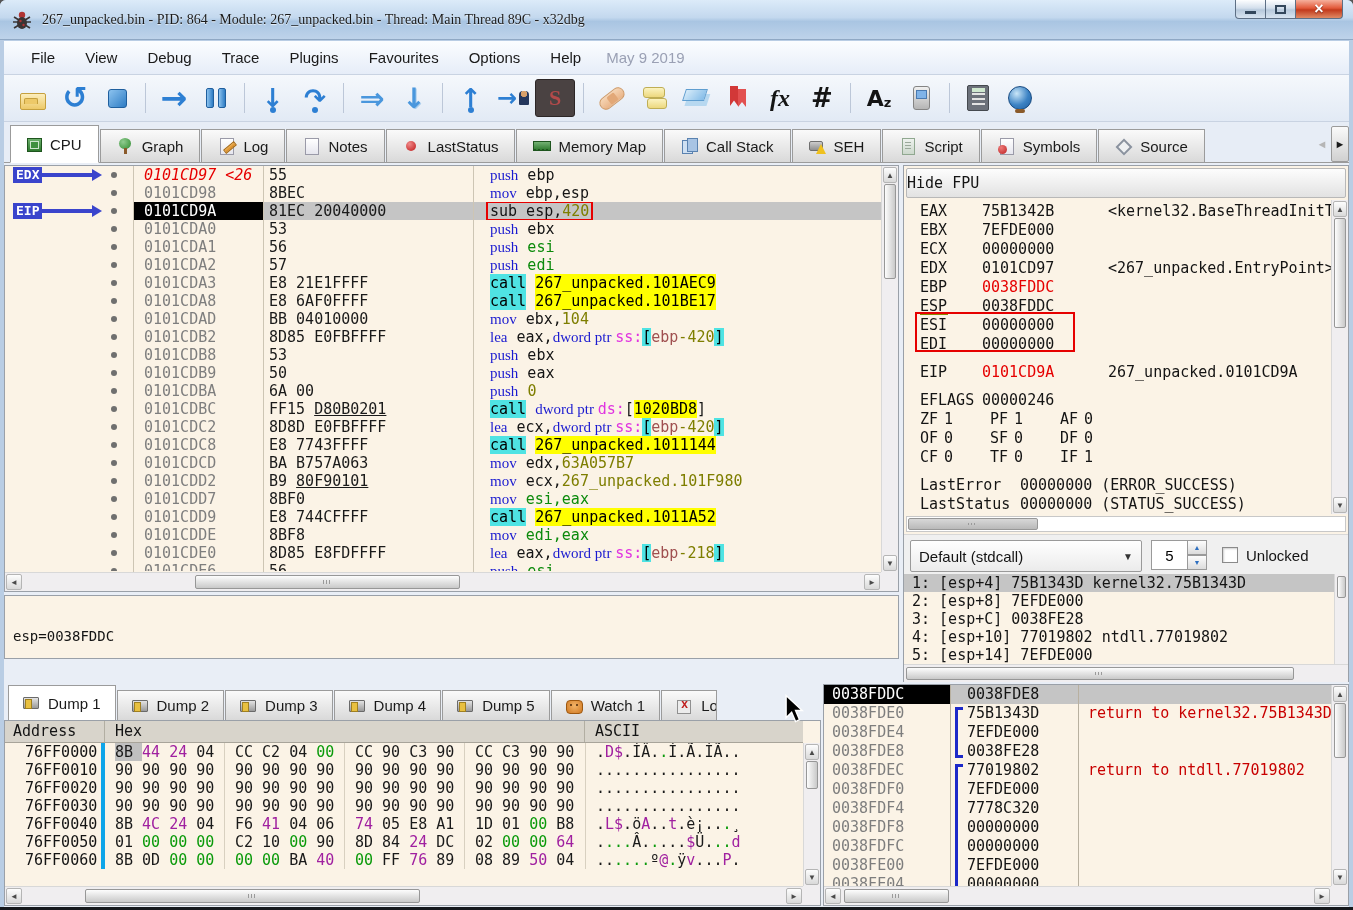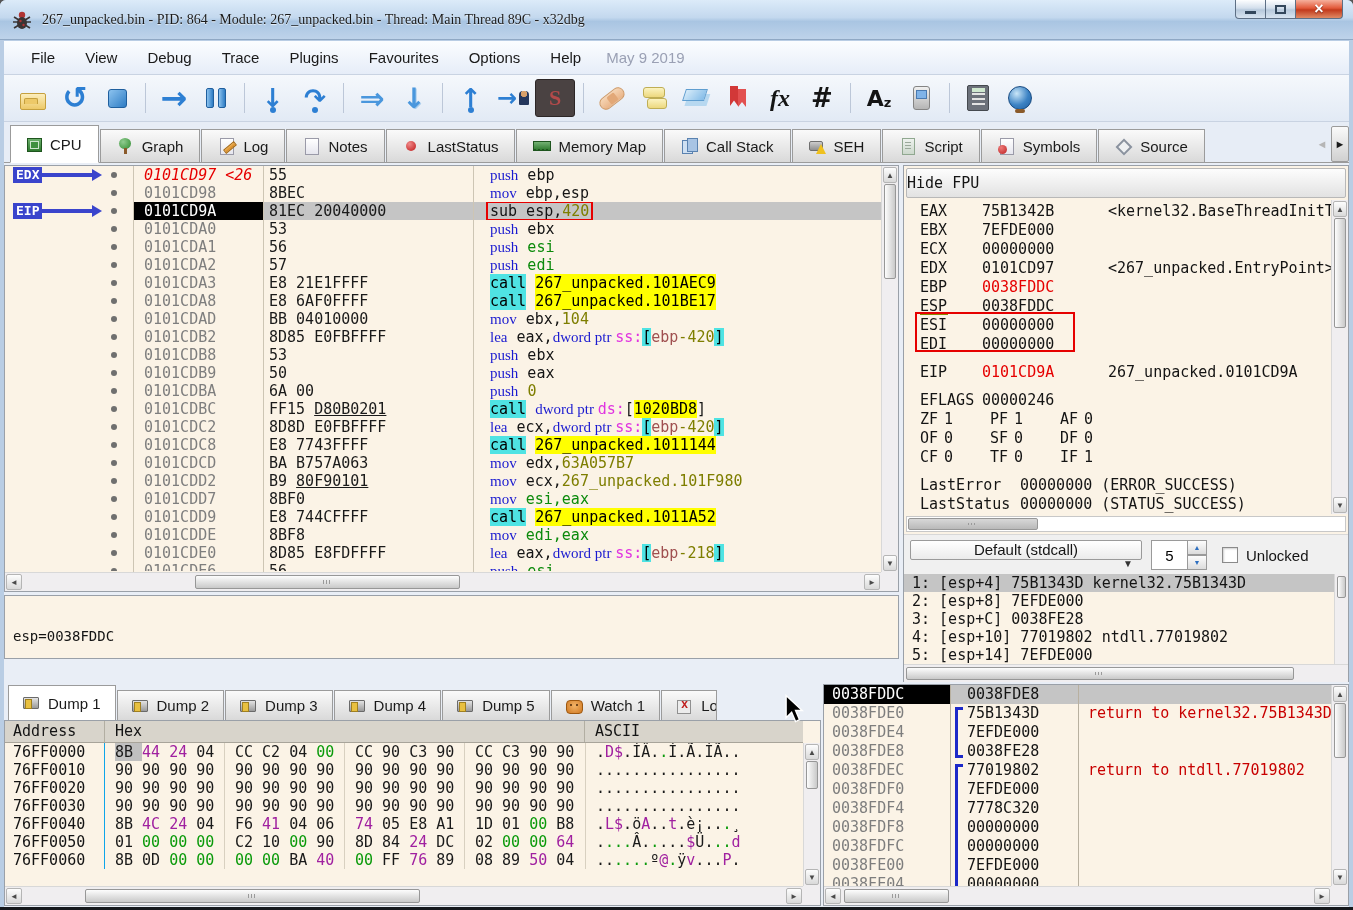--- a/index.html
+++ b/index.html
@@ -154,21 +154,21 @@
   .r-com{white-space:pre;}
   .f-item{display:inline-block;width:70px;}
   .f-name{display:inline-block;width:24px;}
   .f-name.fu{border-bottom:2px solid #b80000;width:22px;margin-right:2px;}
   .r-lel{display:inline-block;width:100px;}
   .regs-redbox{position:absolute;left:11px;top:146px;width:160px;height:40px;border:2px solid #e60000;z-index:3;pointer-events:none;}
   .regs .vscroll{right:0;top:34px;height:314px;}
   .regs-hscroll{position:absolute;left:2px;right:2px;top:350px;height:16px;background:#fff;border:1px solid #c8c8c8;}
   .regs-hscroll .sb-hthumb{left:1px;width:130px;top:1px;bottom:1px;background:linear-gradient(#d8d8d8,#b9b9b9);}
   .convbar{position:absolute;left:0;right:0;top:368px;height:40px;background:#f0f0f0;border-top:1px solid #d8d8d8;}
-  .dropdown{position:absolute;left:6px;top:5px;width:232px;height:20px;background:linear-gradient(#ffffff,#ebebeb);border:1px solid #9a9a9a;border-radius:2px;display:flex;align-items:center;padding:0 8px;font-size:15px;color:#141414;flex-direction:column;}
+  .dropdown{position:absolute;left:6px;top:5px;width:232px;height:32px;background:linear-gradient(#ffffff,#ebebeb);border:1px solid #9a9a9a;border-radius:2px;display:flex;align-items:center;padding:0 8px;font-size:15px;color:#141414;}
   .dropdown .caret{margin-left:auto;font-size:10px;color:#333;}
   .spinval{position:absolute;left:247px;top:5px;width:37px;height:30px;background:#fff;border:1px solid #9a9a9a;display:flex;align-items:center;justify-content:center;font-size:15px;}
   .spinbtns{position:absolute;left:284px;top:5px;width:19px;height:30px;display:flex;flex-direction:column;}
   .spinbtns div{flex:1;display:flex;align-items:center;justify-content:center;font-size:7px;color:#2d6fc0;background:linear-gradient(#fdfdfd,#dcdcdc);border:1px solid #9a9a9a;border-left:none;}
   .chk{position:absolute;left:318px;top:12px;width:16px;height:16px;background:#fff;border:1px solid #8a8a8a;box-shadow:inset 1px 1px 2px #cfcfcf;}
   .chklabel{position:absolute;left:342px;top:0;height:40px;display:flex;align-items:center;font-size:15px;color:#141414;}
   .args{position:absolute;left:0;right:14px;top:408px;height:90px;overflow:hidden;background:#fbf3e6;}
   .arg-row{height:18px;line-height:18px;padding-left:8px;font-family:"DejaVu Sans Mono",monospace;font-size:15px;color:#141414;white-space:pre;}
   .arg-row.sel{background:#c5c5c5;}
   .args-vscroll{position:absolute;right:0;top:408px;width:14px;height:90px;background:#f0eef0;border-left:1px solid #d8d8d8;}
@@ -182,21 +182,21 @@
   .dtab{height:30px;display:flex;align-items:center;padding:0 14px;background:linear-gradient(#fafafa,#d9d9d9);border:1px solid #9b9b9b;border-bottom:none;margin-right:1px;font-size:15px;color:#1a1a1a;white-space:nowrap;}
   .dtab.active{height:35px;background:#fff;z-index:2;}
   .dtab.partial{width:56px;overflow:hidden;}
   .dtable{position:absolute;left:0;right:0;top:36px;bottom:0;background:#fbf3e6;border:1px solid #9aa0a8;}
   .dheader{position:absolute;left:0;top:0;right:17px;height:22px;background:#d8d4cb;border-bottom:1px solid #a8a49a;display:flex;font-family:"DejaVu Sans Mono",monospace;font-size:15px;color:#141414;line-height:21px;}
   .dh-addr{width:100px;padding-left:8px;border-right:1px solid #b2aea2;}
   .dh-hex{width:480px;padding-left:10px;border-right:1px solid #b2aea2;}
   .dh-ascii{flex:1;padding-left:10px;}
   .hexrows{position:absolute;left:0;top:22px;right:17px;bottom:19px;overflow:hidden;}
   .hx-row{height:18px;line-height:18px;display:flex;white-space:pre;font-family:"DejaVu Sans Mono",monospace;font-size:15px;}
-  .hx-addr{width:100px;flex:none;padding-left:8px;color:#141414;border-right:1px solid #0ea5e9;}
+  .hx-addr{width:100px;flex:none;padding-left:20px;color:#141414;border-right:4px solid #0ea5e9;}
   .hx-grp{display:inline-block;width:120px;flex:none;padding-left:10px;}
   .hx-grp.gsep{border-right:1px solid #d8d0c0;}
   .hx-ascii{flex:1;padding-left:10px;border-left:1px solid #d8d0c0;}
   .b-k{color:#1a1a1a;} .b-g{color:#0a9a0a;} .b-p{color:#a020a0;}
   .bsel{background:#c0c0c0;}
 
   
   .stack{left:823px;top:684px;width:526px;height:222px;}
   .strows{position:absolute;left:0;top:0;right:17px;bottom:19px;overflow:hidden;}
   .st-colsep{position:absolute;top:0;bottom:19px;width:1px;background:#b8b0a0;z-index:2;}

